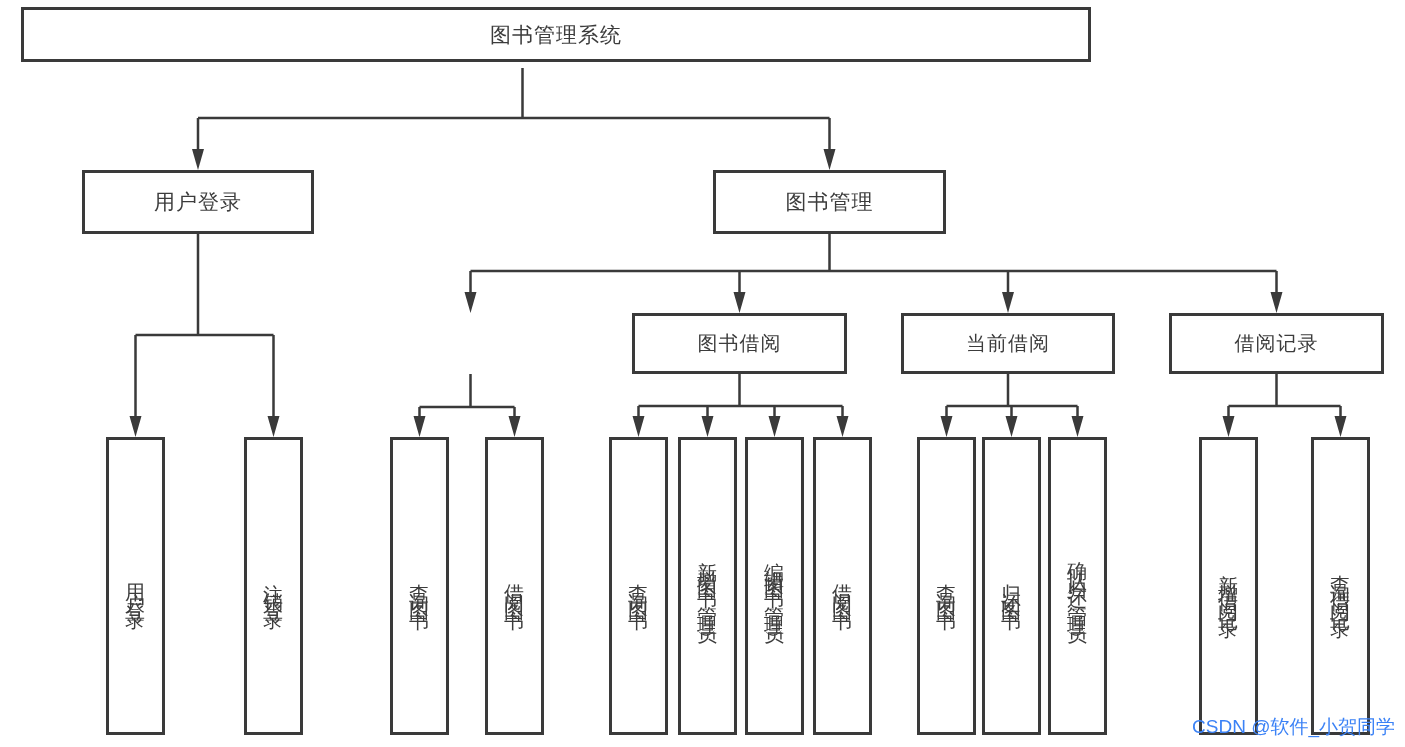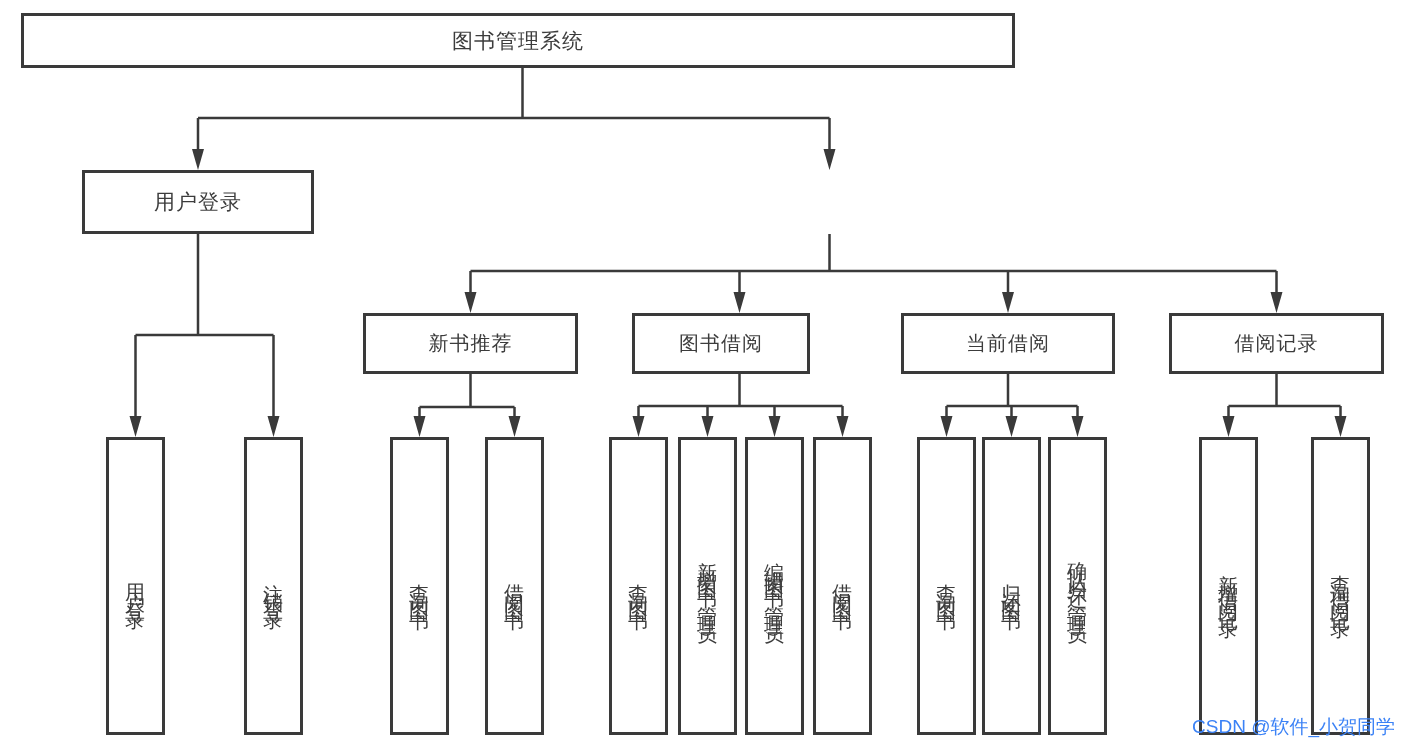--- a/index.html
+++ b/index.html
@@ -93,26 +93,26 @@
       <polygon points="1005.5,416 1017.5,416 1011.5,437"></polygon>
       <polygon points="1071.5,416 1083.5,416 1077.5,437"></polygon>
     </g>
     <g>
       <path d="M1276.5 374 V406 M1228.5 406 H1340.5 M1228.5 406 V423 M1340.5 406 V423"></path>
       <polygon points="1222.5,416 1234.5,416 1228.5,437"></polygon>
       <polygon points="1334.5,416 1346.5,416 1340.5,437"></polygon>
     </g>
   </svg>
 
-  <div class="box lvl1" style="left:21px; top:13px; width:994px; height:55px;">图书管理系统</div>
+  <div class="box lvl1" style="left:21px; top:7px; width:1070px; height:55px;">图书管理系统</div>
 
   <div class="box lvl2" style="left:82px; top:170px; width:232px; height:64px;">用户登录</div>
+  <div class="box lvl2" style="left:713px; top:170px; width:233px; height:64px;">图书管理</div>
 
-  <div class="box lvl3" style="left:363px; top:313px; width:215px; height:61px;">新书推荐</div>
-  <div class="box lvl3" style="left:632px; top:313px; width:178px; height:61px;">图书借阅</div>
+  <div class="box lvl3" style="left:632px; top:313px; width:215px; height:61px;">图书借阅</div>
   <div class="box lvl3" style="left:901px; top:313px; width:214px; height:61px;text-align:center;">当前借阅</div>
   <div class="box lvl3" style="left:1169px; top:313px; width:215px; height:61px;">借阅记录</div>
 
   <div class="box leaf" style="left:106px; top:437px; width:59px; height:298px;">
     <span class="vtext">用户登录</span>
   </div>
   <div class="box leaf" style="left:244px; top:437px; width:59px; height:298px;">
     <span class="vtext">注销登录</span>
   </div>
 

